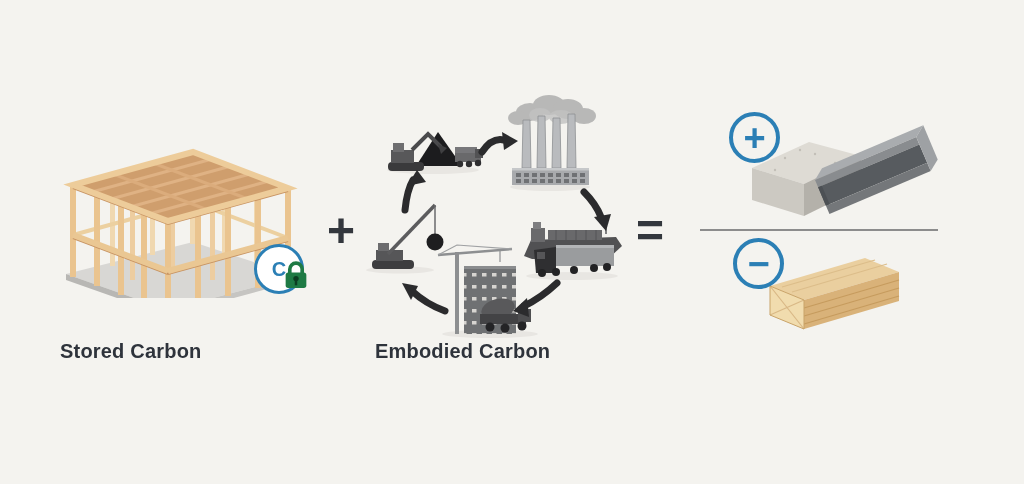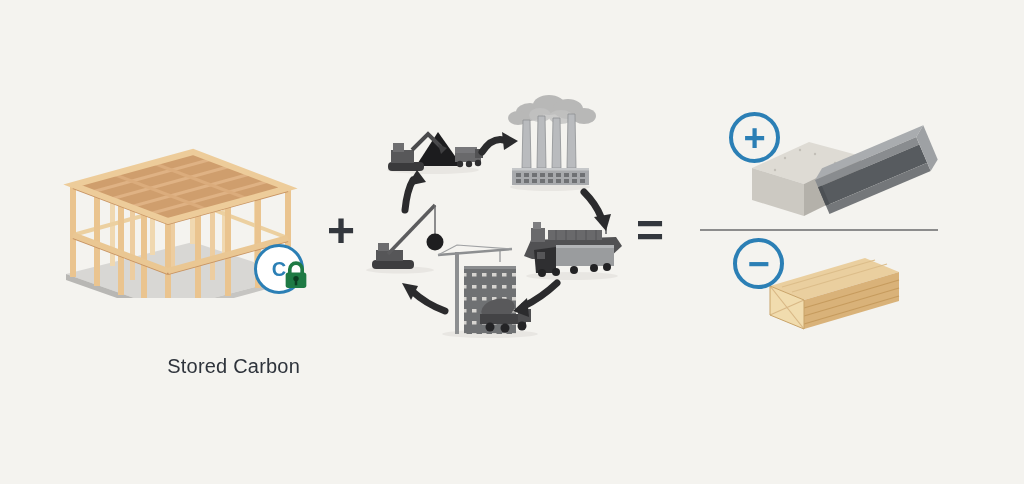--- a/index.html
+++ b/index.html
@@ -1,19 +1,19 @@
 <!DOCTYPE html>
 <html><head>
 <meta charset="utf-8">
 <style>
   html,body{margin:0;padding:0;background:#f4f3ef;}
   .stage{position:relative;width:1024px;height:484px;background:#f4f3ef;overflow:hidden;
          font-family:"Liberation Sans",sans-serif;}
   .abs{position:absolute;}
-  .label{font-weight:400;font-size:20px;color:#2e333b;text-align:right;letter-spacing:.2px;margin-top:15px;}
+  .label{font-weight:700;font-size:20px;color:#2e333b;text-align:left;letter-spacing:.2px;}
   .label .sub{font-size:14px;position:relative;top:4px;}
   .op{font-weight:700;font-size:48px;color:#33373d;text-align:center;line-height:56px;
       width:52px;height:56px;}
   .badge-circle{width:44px;height:44px;border:3px solid #2b7fb5;border-radius:50%;
       background:#ffffff;color:#2b7fb5;font-size:20px;font-weight:700;
       display:flex;align-items:center;justify-content:center;}
   .pm-circle{width:43px;height:43px;border:4px solid #2b7fb5;border-radius:50%;
       color:#2b7fb5;font-size:38px;font-weight:700;line-height:1;
       display:flex;align-items:center;justify-content:center;background:transparent;}
   .divider{height:2px;background:#8c8c8c;}
@@ -237,20 +237,21 @@
     </g>
     <g fill="#2b2b2d">
       <polygon points="158,51 142,42 144,60"></polygon>
       <polygon points="246,141 234,127 251,124"></polygon>
       <polygon points="153,221 167,208 169,227"></polygon>
       <polygon points="42,193 58,196 51,210"></polygon>
       <polygon points="57,80 47,96 66,92"></polygon>
     </g>
   </svg>
 
+  <div class="abs label" style="left:375px;top:340px;width:235px">Embodied Carbon</div>
 
   <div class="abs op" style="left:624px;top:203px">=</div>
 
   <svg class="abs" style="left:745px;top:108px" width="200" height="110" viewBox="0 0 200 110">
     <g>
       <polygon points="7,60 64,34 116,48 59,76" fill="#dedbd4"></polygon>
       <polygon points="7,60 59,76 59,108 7,92" fill="#ccc9c2"></polygon>
       <polygon points="59,76 116,48 116,80 59,108" fill="#b4b1aa"></polygon>
       <g fill="#c2bfb8">
         <circle cx="40" cy="50" r="1.2"></circle>

